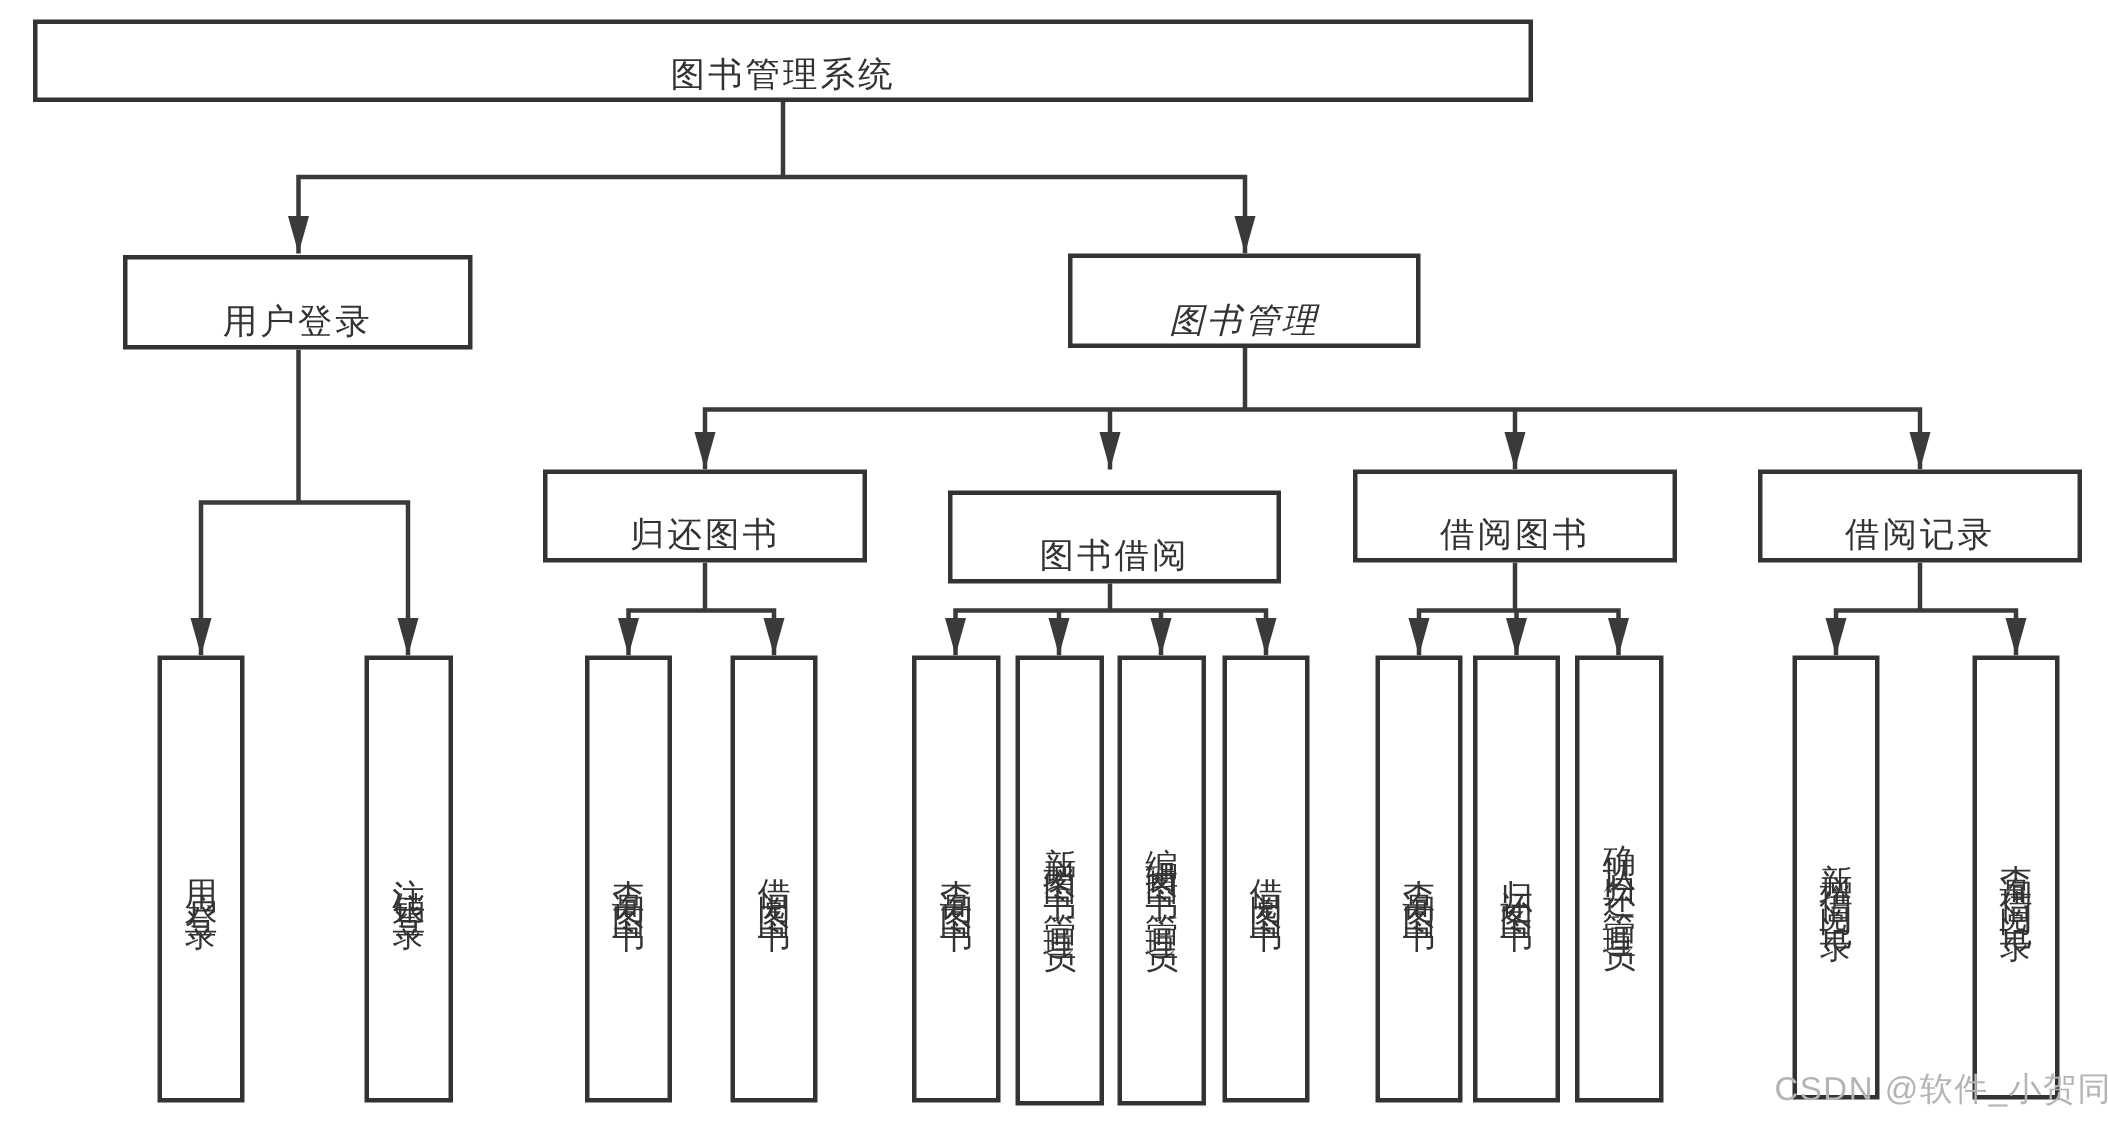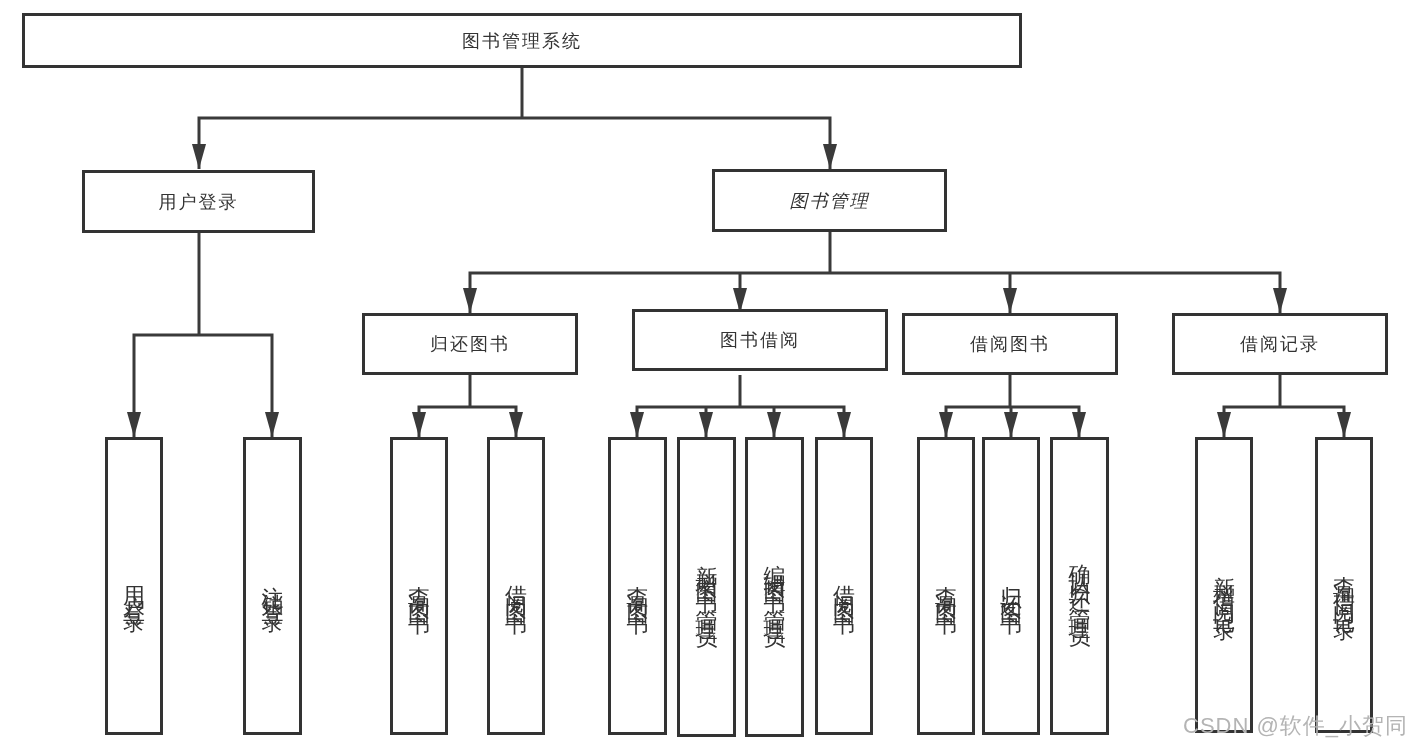--- a/index.html
+++ b/index.html
@@ -12,21 +12,21 @@
   }
   svg.connectors{position:absolute;left:0;top:0;width:1405px;height:747px;}
   .box{
     position:absolute;
     box-sizing:border-box;
     background:#ffffff;
     border:3px solid #333333;
     display:flex;align-items:center;justify-content:center;
     color:#333333;
   }
-  .hbox{font-size:18px;letter-spacing:2px;white-space:nowrap;}
+  .hbox{font-size:23px;letter-spacing:2px;white-space:nowrap;align-items:flex-end;}
   .vbox .vtext{
     writing-mode:vertical-rl;
     text-orientation:mixed;
     font-size:22px;
     letter-spacing:9px;
     line-height:1;
     color:#333333;
   }
   .watermark{
     position:absolute;
@@ -102,21 +102,21 @@
   <div class="box hbox" style="left:82px;top:170px;width:233px;height:63px;">
     <span>用户登录</span>
   </div>
   <div class="box hbox" style="left:712px;top:169px;width:235px;height:63px;font-style:italic;">
     <span>图书管理</span>
   </div>
 
   <div class="box hbox" style="left:362px;top:313px;width:216px;height:62px;">
     <span>归还图书</span>
   </div>
-  <div class="box hbox" style="left:632px;top:309px;width:256px;height:62px;">
+  <div class="box hbox" style="left:632px;top:327px;width:222px;height:62px;">
     <span>图书借阅</span>
   </div>
   <div class="box hbox" style="left:902px;top:313px;width:216px;height:62px;">
     <span>借阅图书</span>
   </div>
   <div class="box hbox" style="left:1172px;top:313px;width:216px;height:62px;">
     <span>借阅记录</span>
   </div>
 
   <div class="box vbox" style="left:105px;top:437px;width:58px;height:298px;">

